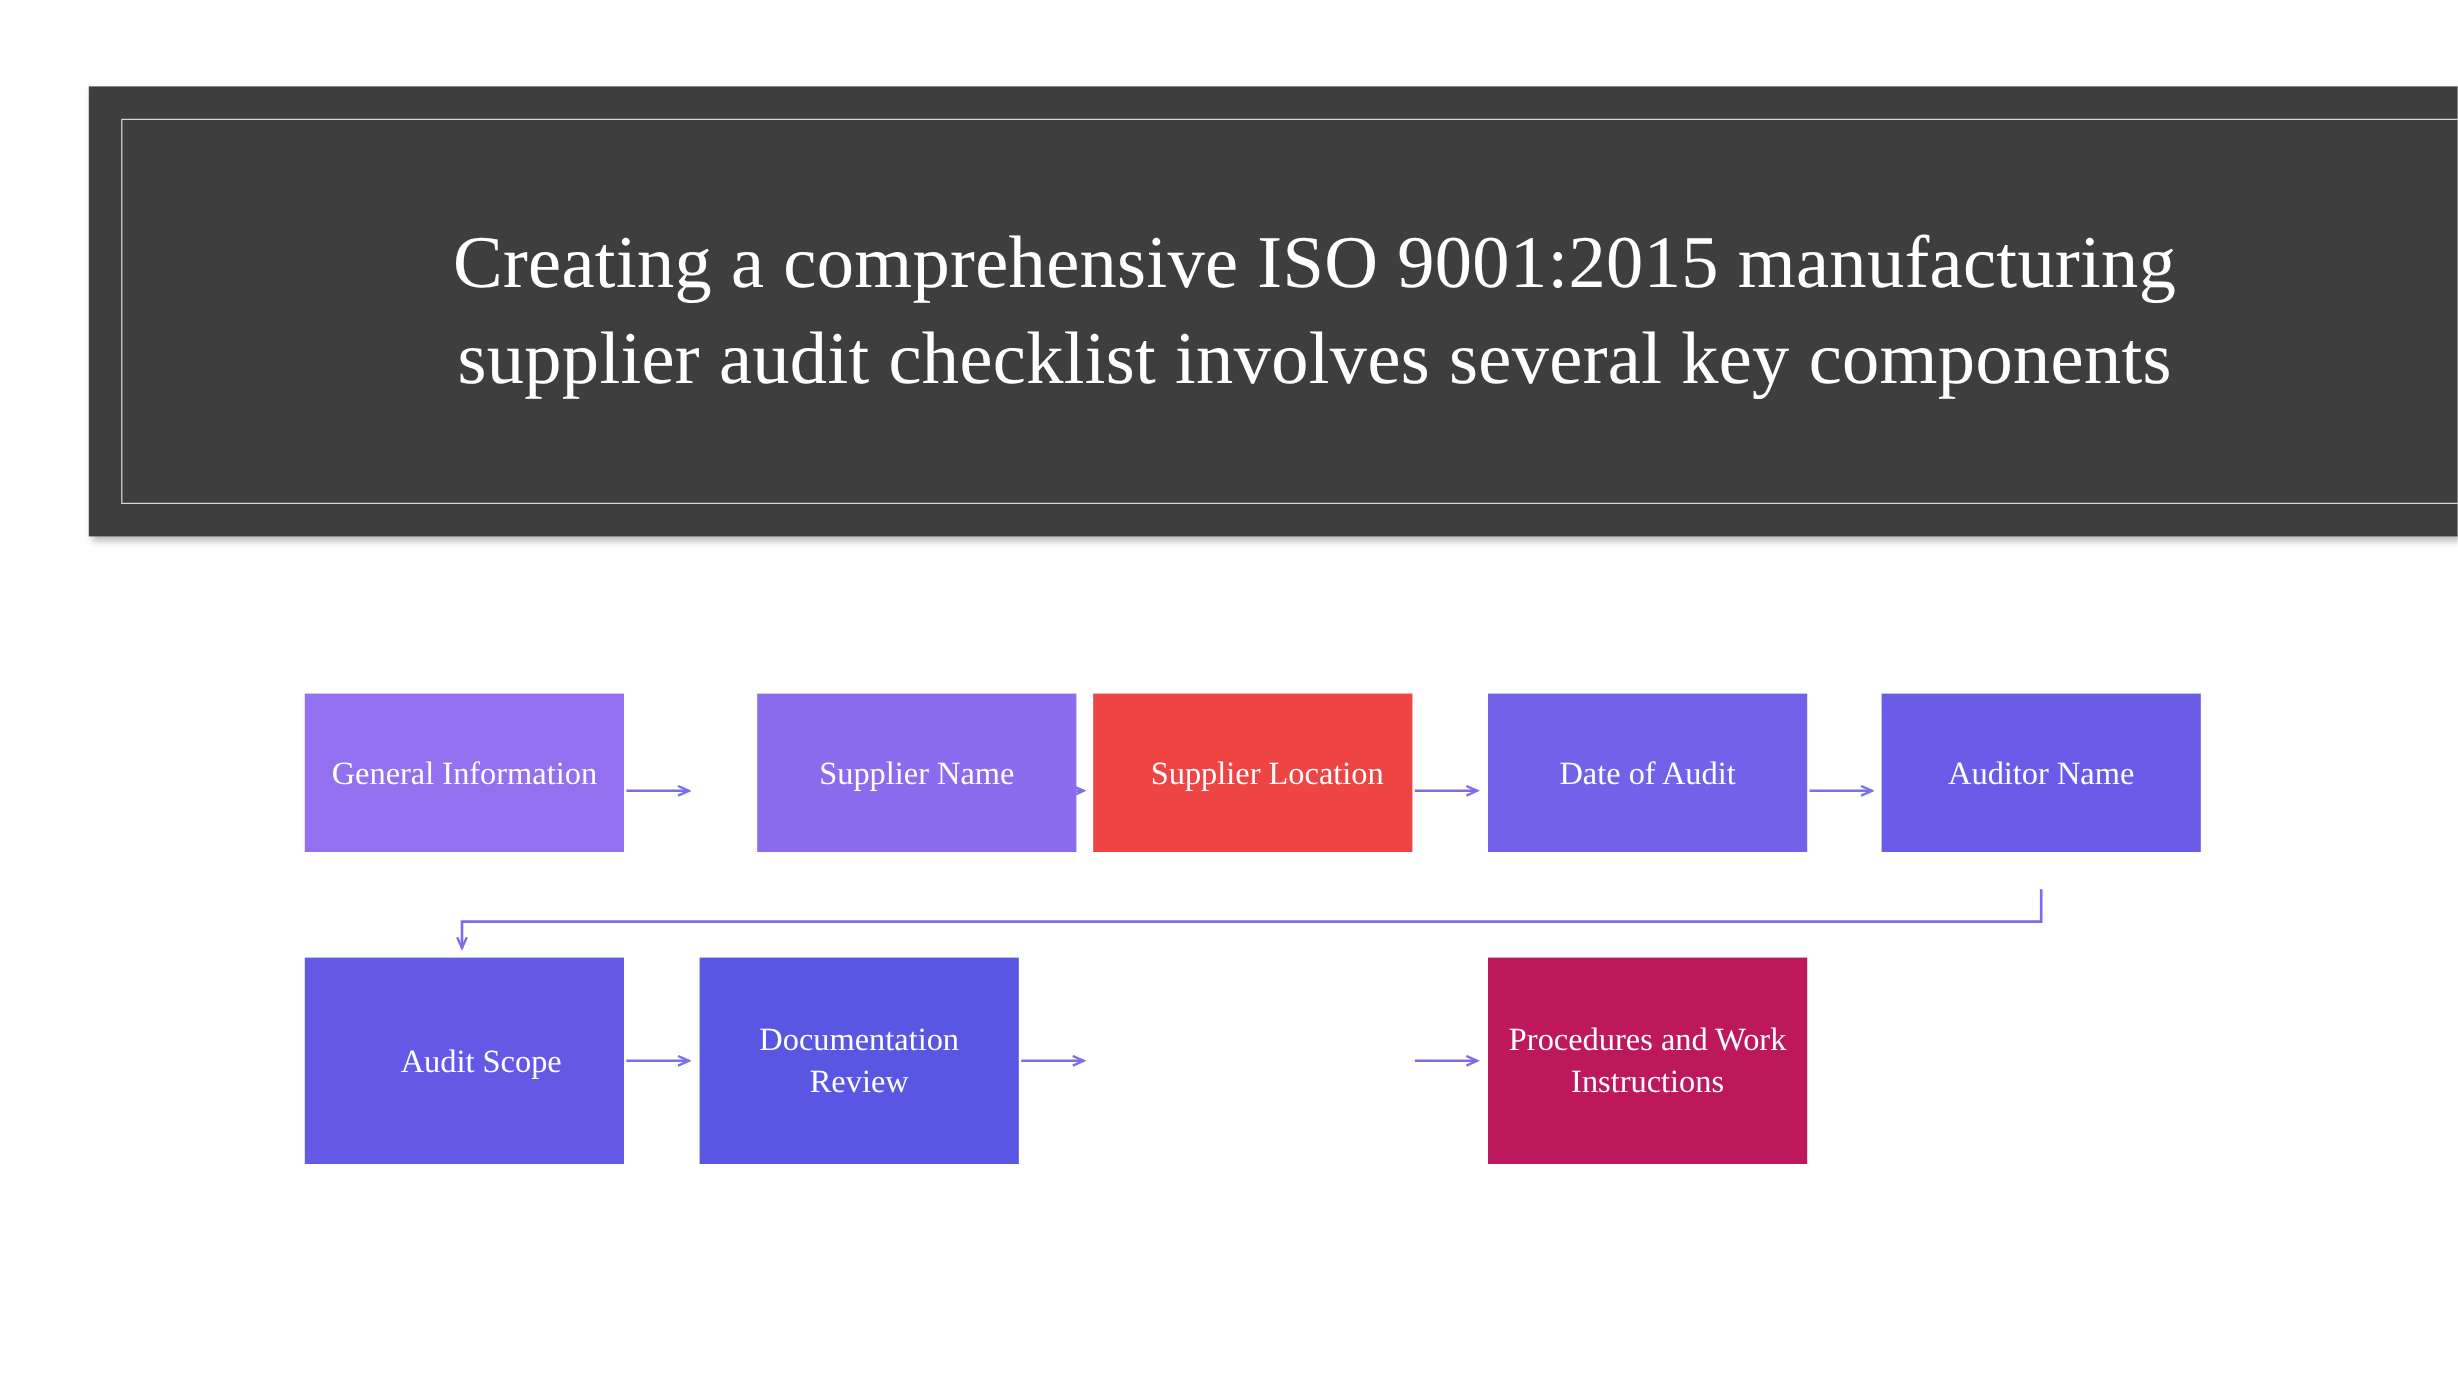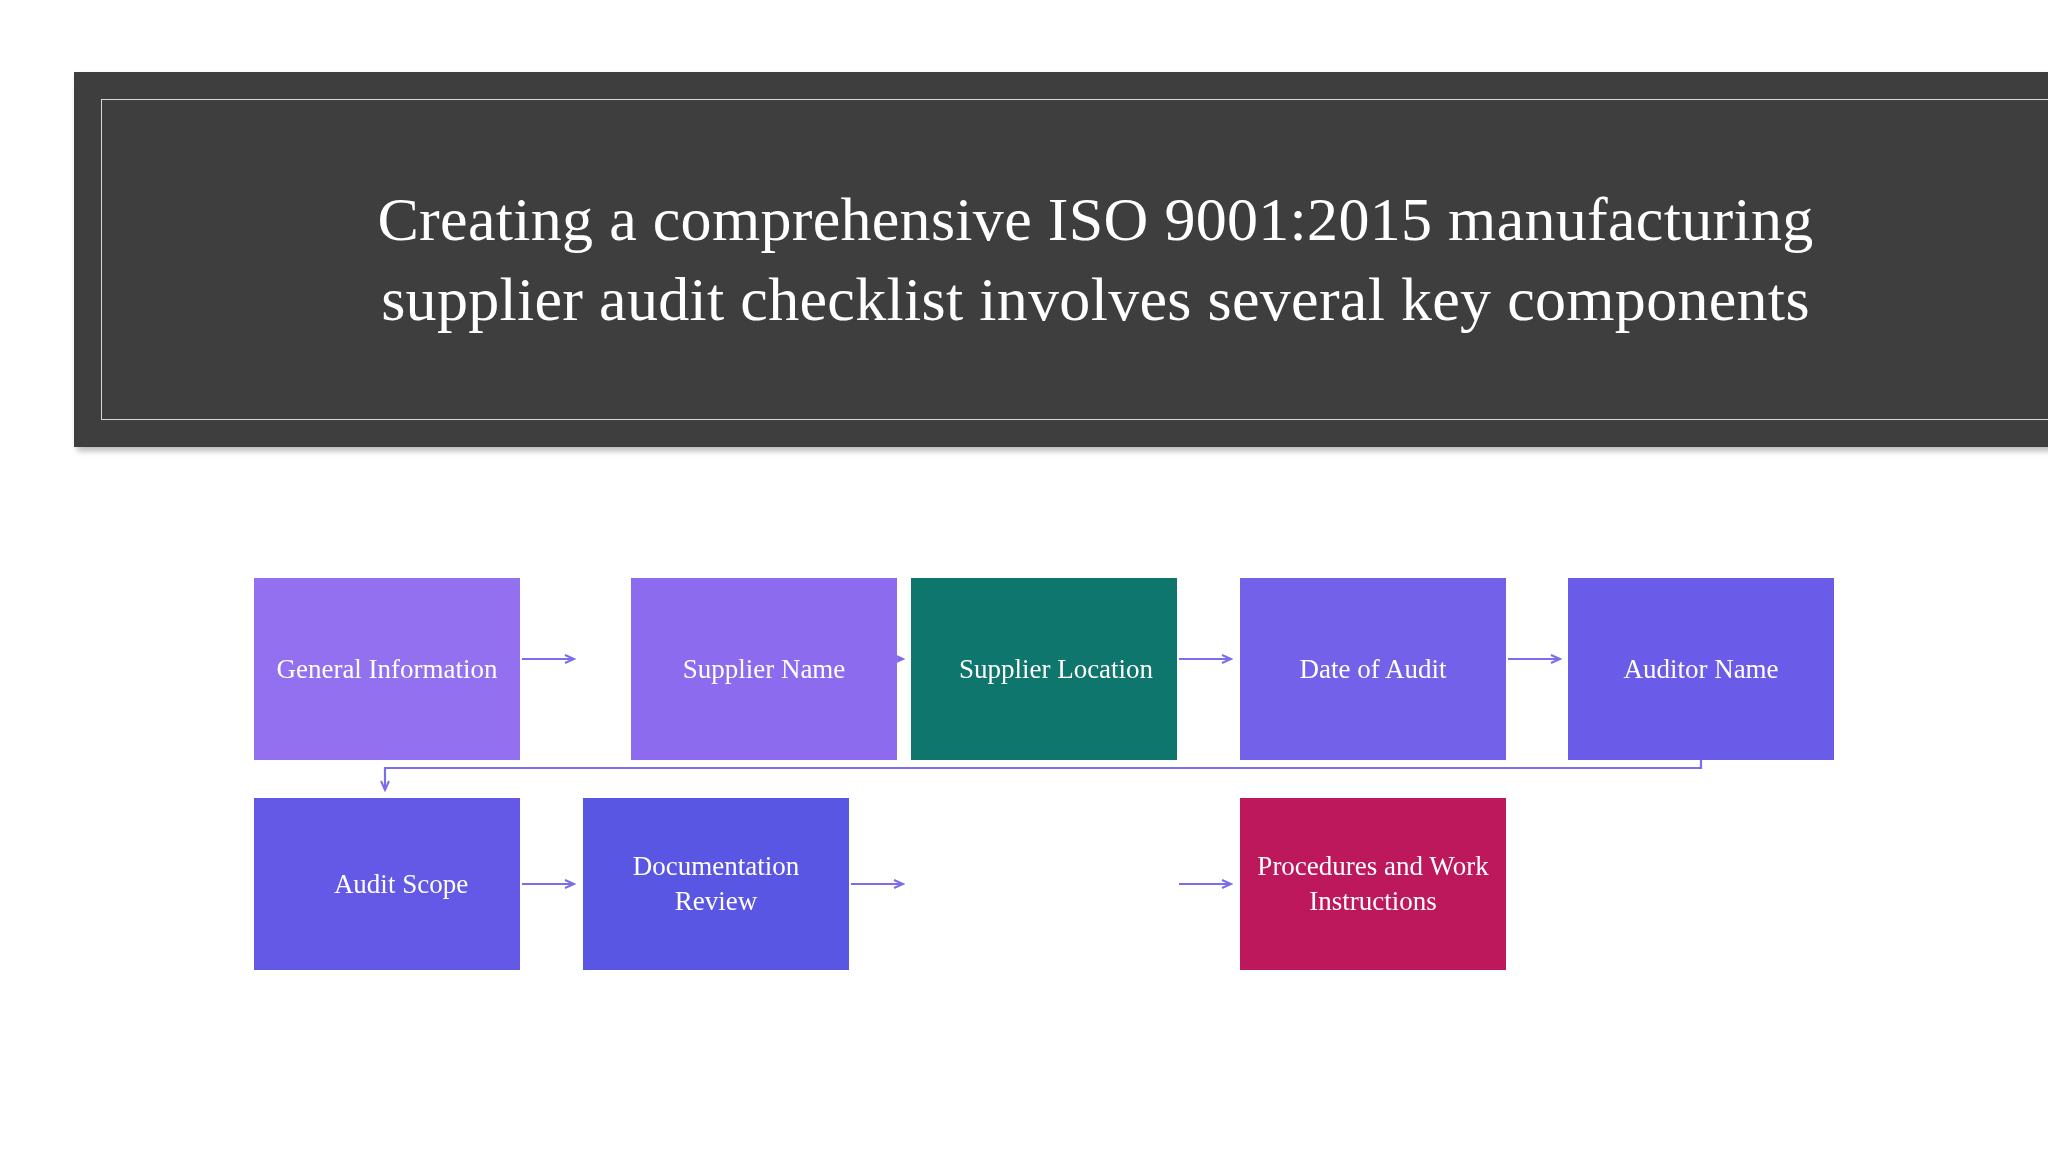--- a/index.html
+++ b/index.html
@@ -62,21 +62,21 @@
     color: #ffffff;
     font-size: 27px;
     line-height: 1.28;
     padding: 6px 10px;
     pointer-events: auto;
   }
 
   .node-label { display: block; }
 
   
-  .r1 { top: 578px; height: 182px; }
+  .r1 { top: 578px; height: 132px; }
   
   .r2 { top: 798px; height: 172px; }
 
   .c1 { left: 254px; width: 266px; }
   .c2 { left: 583px; width: 266px; }
   .c3 { left: 911px; width: 266px; }
   .c4 { left: 1240px; width: 266px; }
   .c5 { left: 1568px; width: 266px; }
 
   svg.conn { position: absolute; left: 0; top: 0; width: 2048px; height: 1152px; overflow: visible; }
@@ -129,21 +129,21 @@
       <line x1="1179" y1="884" x2="1231" y2="884" marker-end="url(#ah)"></line>
     </g>
   </svg>
 
   <div class="node r1 c1" style="background: rgb(147, 112, 239);">
     <span class="node-label">General Information</span>
   </div>
   <div class="node r1 c2" style="background: rgb(141, 107, 238); margin-left: 48px;">
     <span class="node-label">Supplier Name</span>
   </div>
-  <div class="node r1 c3" style="background: #0f766e; padding-left: 34px;">
+  <div class="node r1 c3" style="background: #ef4444; padding-left: 34px;">
     <span class="node-label">Supplier Location</span>
   </div>
   <div class="node r1 c5" style="background: rgb(106, 92, 232);">
     <span class="node-label">Auditor Name</span>
   </div>
   <div class="node r1 c4" style="background: rgb(115, 97, 234);">
     <span class="node-label">Date of Audit</span>
   </div>
 
   <div class="node r2 c1" style="background: rgb(99, 89, 230); padding-left: 38px;">

